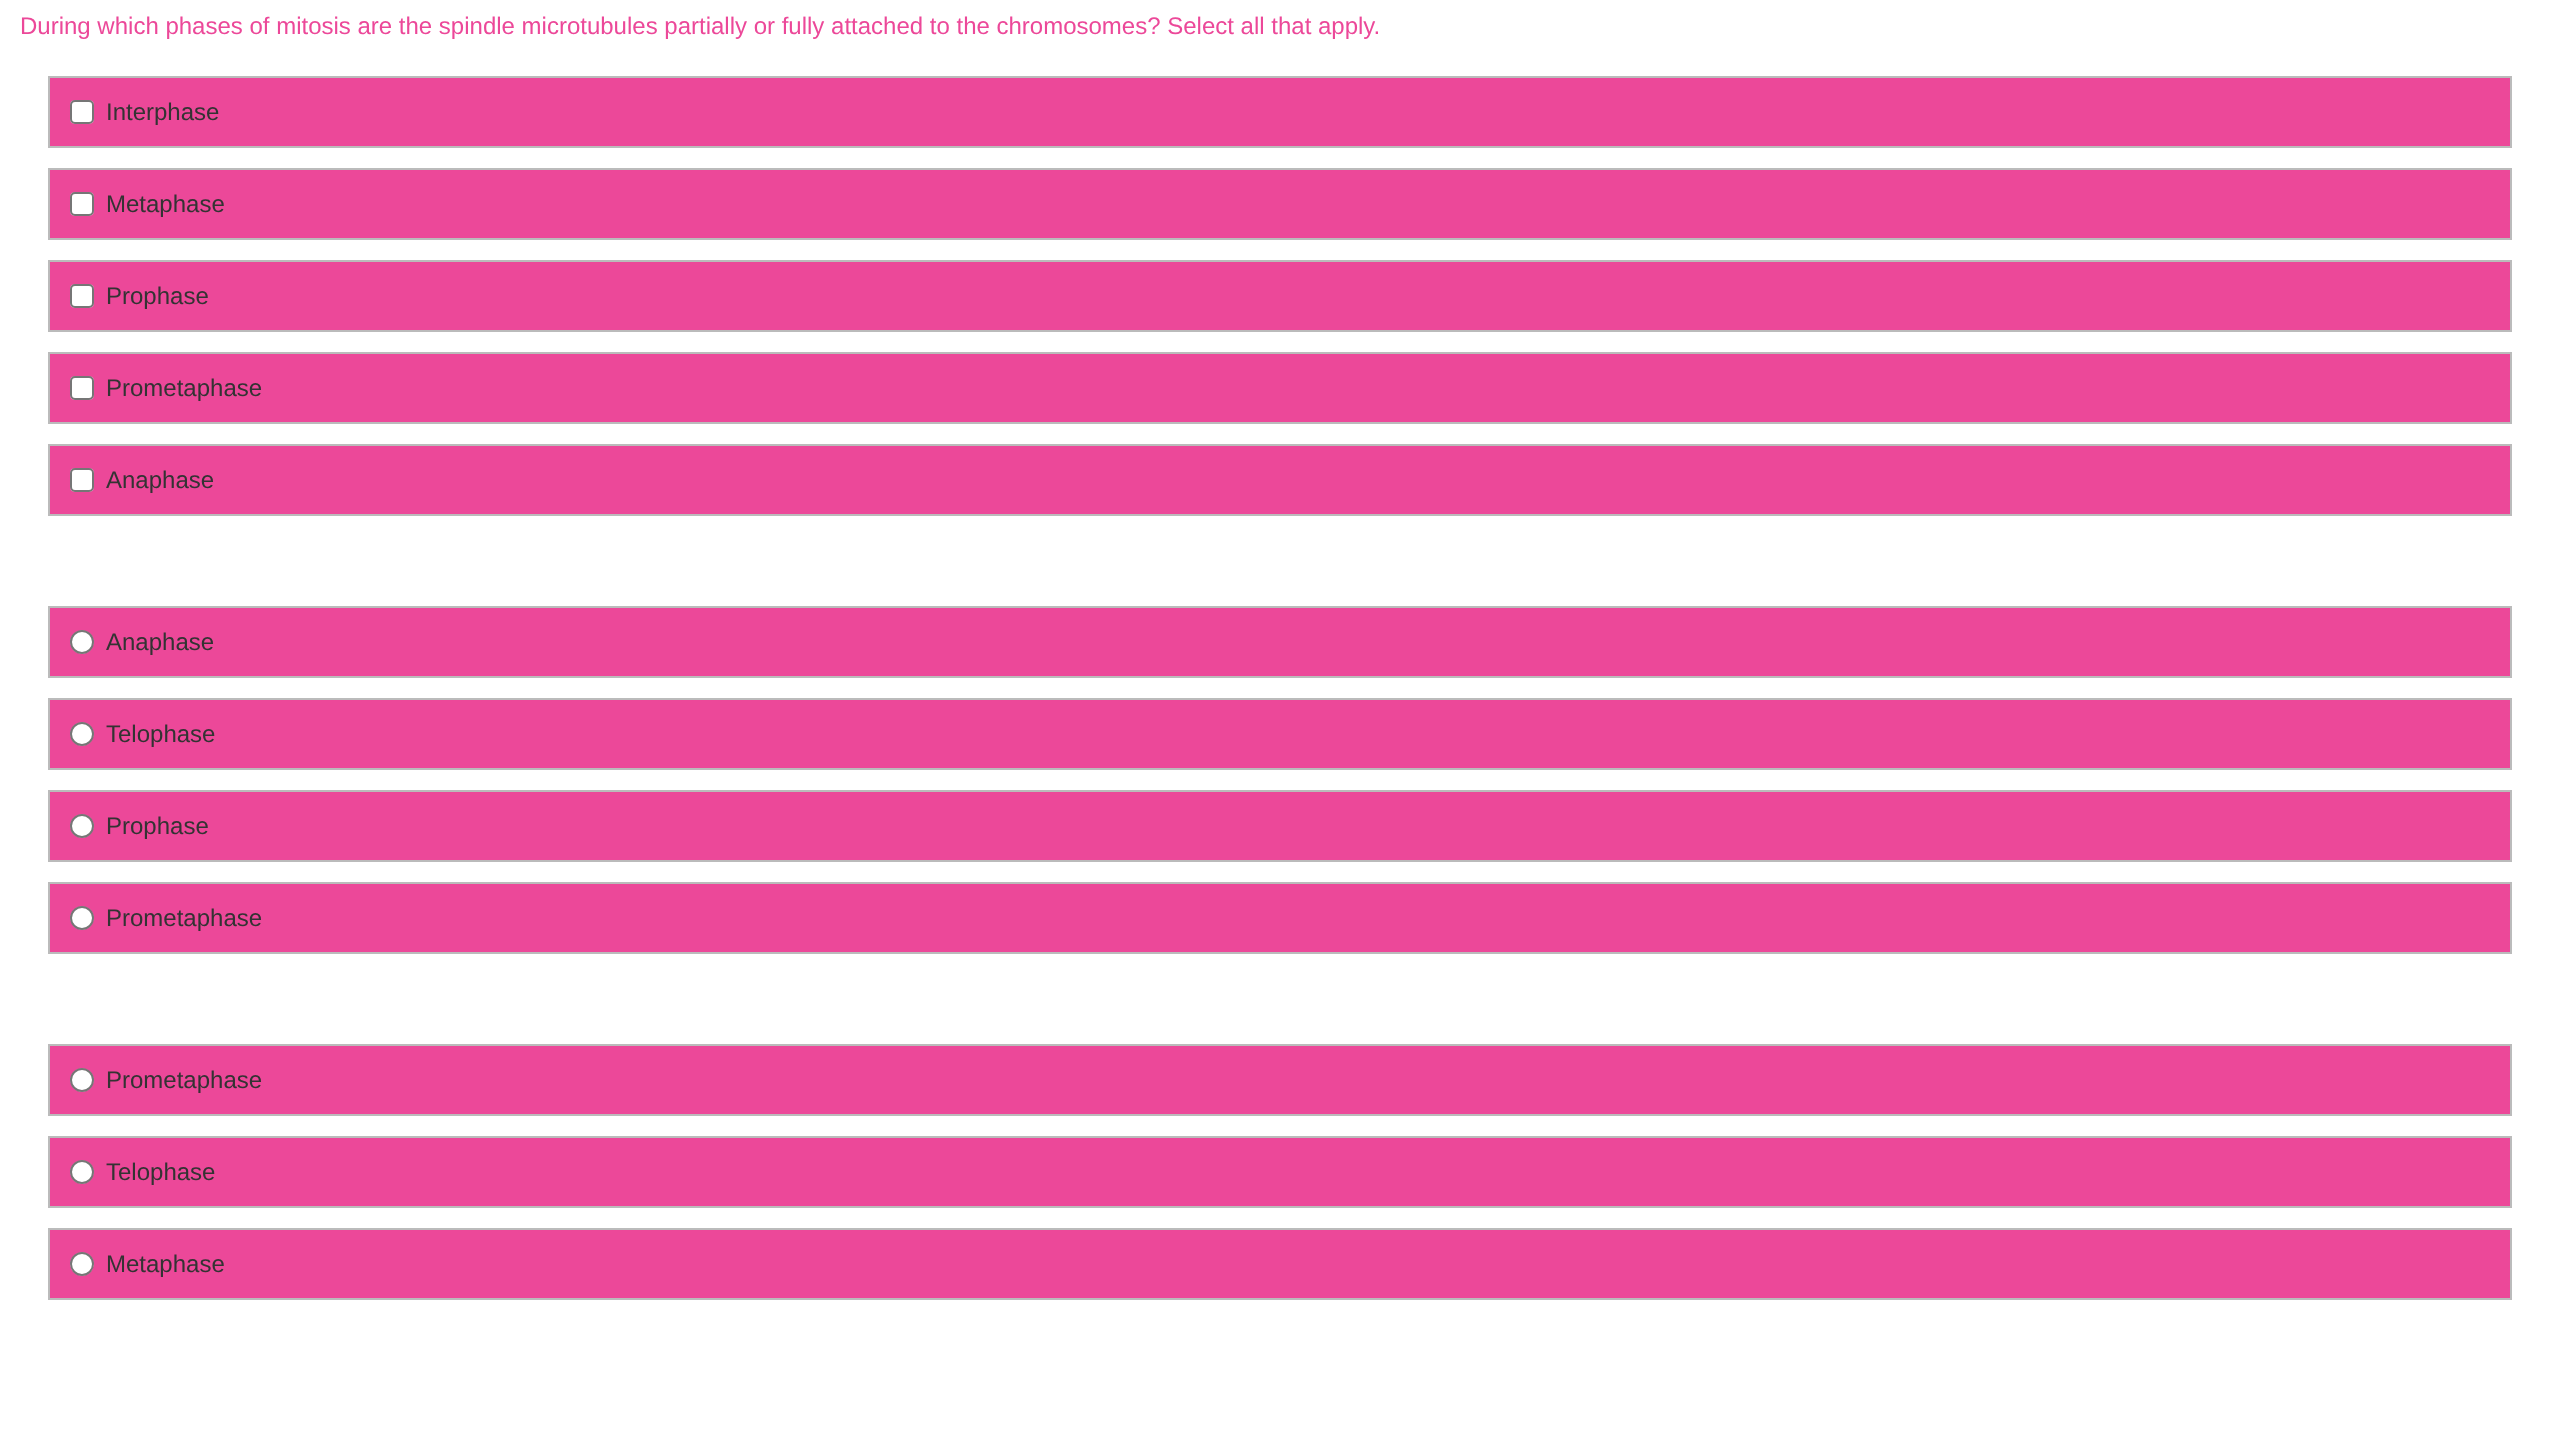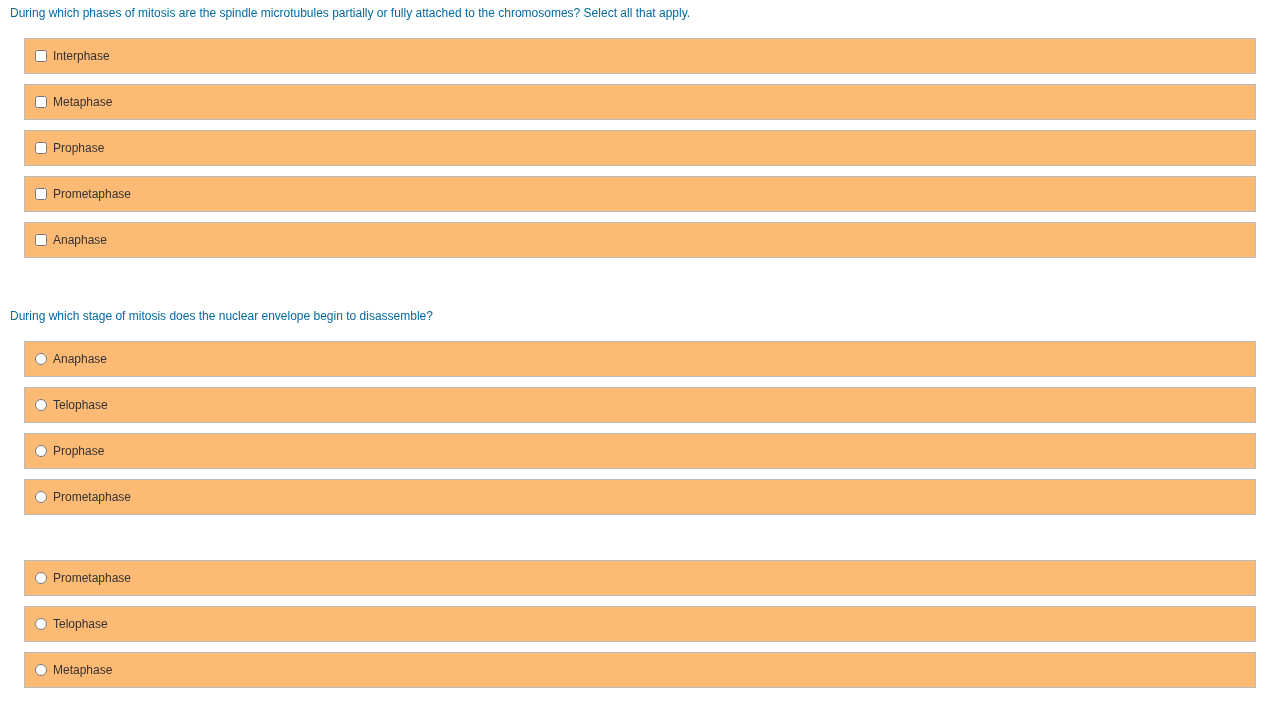--- a/index.html
+++ b/index.html
@@ -13,33 +13,33 @@
       color: #333;
       background: #fff;
       padding: 0;
       width: 1280px;
     }
     .question-block {
       margin-bottom: 45px;
     }
     .question-prompt {
       font-size: 12px;
-      color: #0369a1;
+      color: #ec4899;
       padding: 6px 10px 18px 10px;
     }
     .options-container {
       padding: 0 24px;
     }
     .option-row {
       border: 1px solid #bbb;
       padding: 10px 10px;
       margin-bottom: 10px;
       display: flex;
       align-items: center;
-      background: #fdba74;
+      background: #ec4899;
     }
     .option-input {
       margin-right: 6px;
       width: 12px;
       height: 12px;
     }
     .option-label {
       font-size: 12px;
       color: #333;
     }
@@ -70,21 +70,20 @@
       <span class="option-label">Prometaphase</span>
     </div>
     <div class="option-row">
       <input type="checkbox" class="option-input" style="">
       <span class="option-label">Anaphase</span>
     </div>
   </div>
 </div>
 
 <div class="question-block">
-  <div class="question-prompt">During which stage of mitosis does the nuclear envelope begin to disassemble?</div>
   <div class="options-container">
     <div class="option-row">
       <input type="radio" name="q2" class="option-input" style="">
       <span class="option-label">Anaphase</span>
     </div>
     <div class="option-row">
       <input type="radio" name="q2" class="option-input" style="">
       <span class="option-label">Telophase</span>
     </div>
     <div class="option-row">

